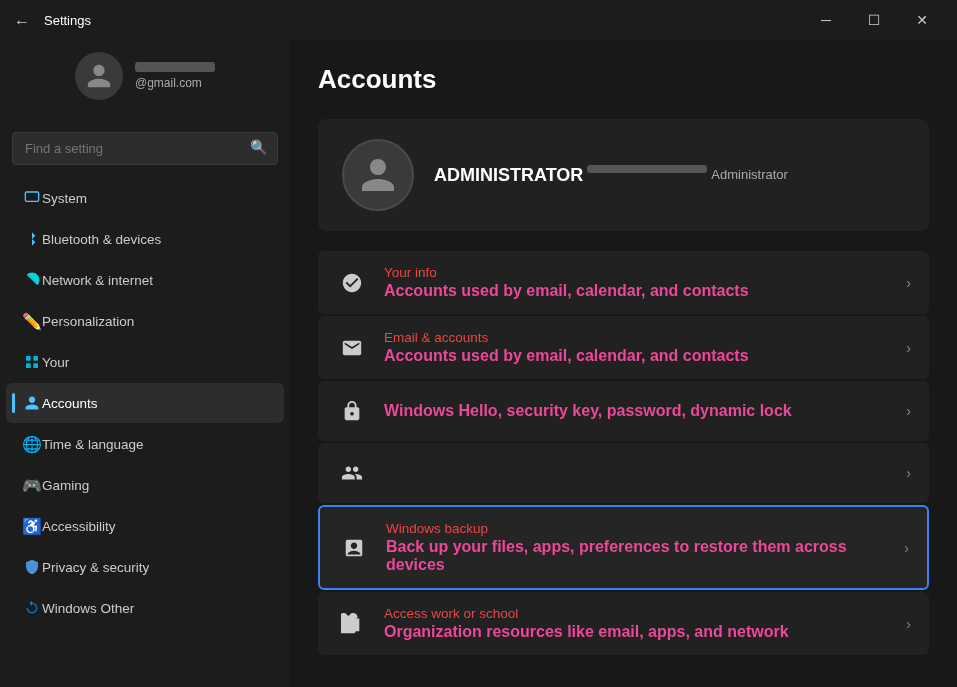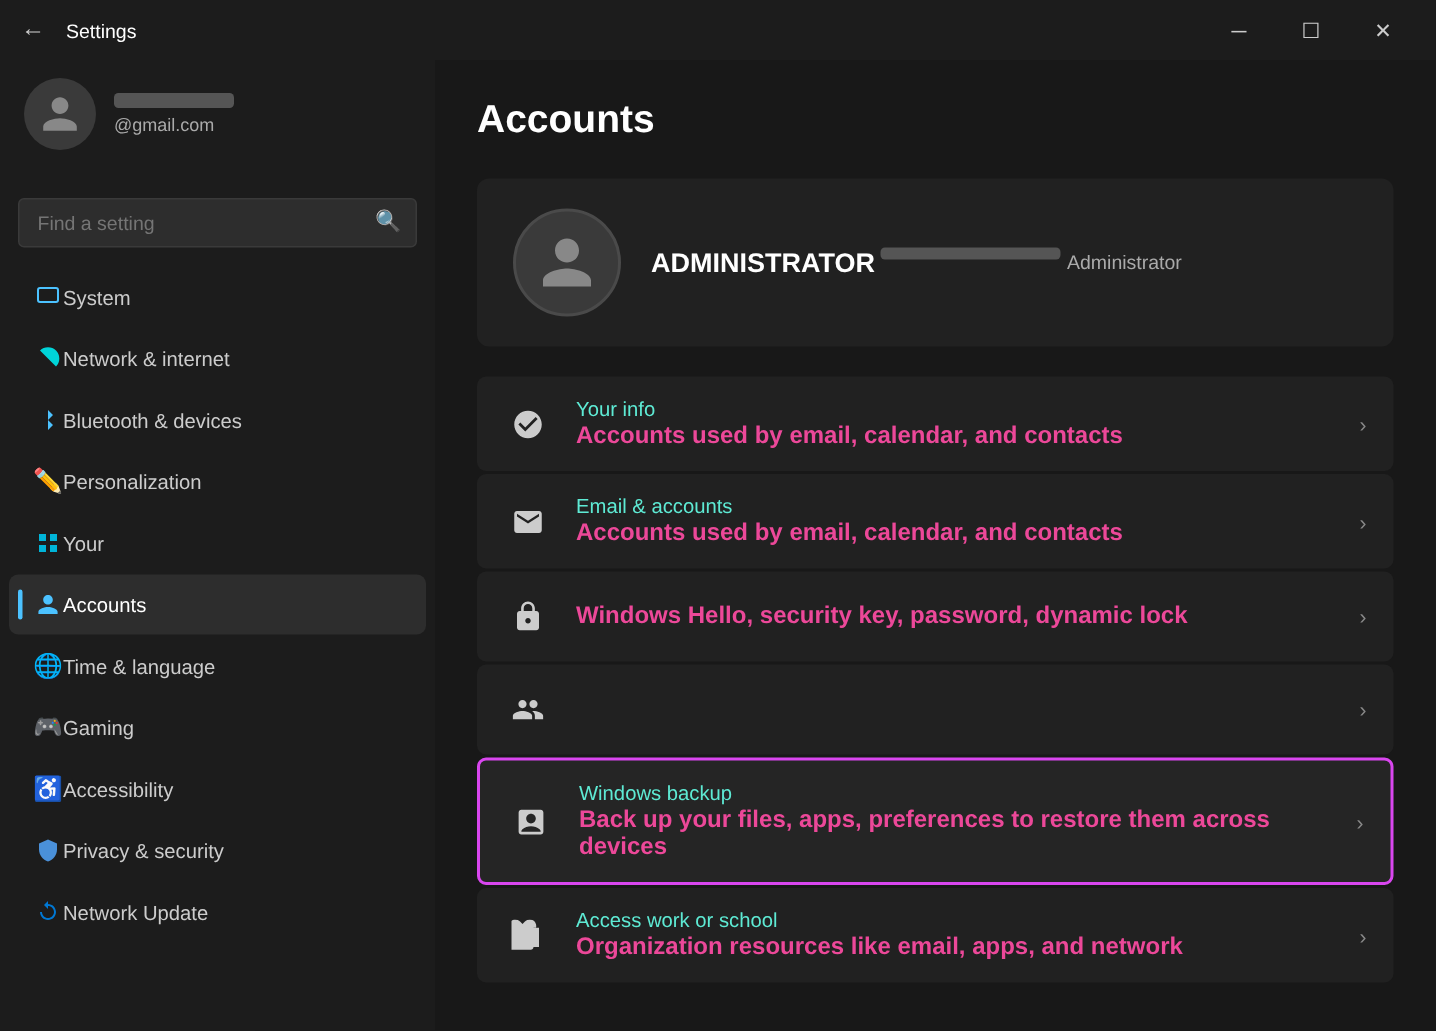--- a/index.html
+++ b/index.html
@@ -76,20 +76,21 @@
       overflow-y: auto;
       flex-shrink: 0;
     }
 
     
     .user-profile {
       display: flex;
       align-items: center;
       gap: 12px;
       padding: 12px 16px 16px 16px;
+      justify-content: center;
     }
     .user-avatar {
       width: 48px;
       height: 48px;
       border-radius: 50%;
       background: #3a3a3a;
       display: flex;
       align-items: center;
       justify-content: center;
       flex-shrink: 0;
@@ -246,21 +247,21 @@
       display: flex;
       align-items: center;
       justify-content: space-between;
       padding: 14px 18px;
       background: #212121;
       border-radius: 6px;
       cursor: pointer;
       transition: background 0.15s;
     }
     .settings-item.highlighted {
-      border: 2px solid #d946ef;
+      border: 2px solid #3b82f6;
       background: #252525;
     }
     .settings-item-left {
       display: flex;
       align-items: center;
       gap: 16px;
     }
     .settings-item-icon {
       width: 32px;
       height: 32px;
@@ -268,21 +269,21 @@
       align-items: center;
       justify-content: center;
       color: #cccccc;
       font-size: 20px;
       flex-shrink: 0;
     }
     .settings-item-text { display: flex; flex-direction: column; gap: 2px; }
     .settings-item-title {
       font-size: 13.5px;
       font-weight: 500;
-      color: #5eead4;
+      color: #ef4444;
     }
     .settings-item-desc {
       font-size: 16px;
       color: #ec4899;
       font-weight: bold;
     }
     .chevron-right {
       color: #888;
       font-size: 14px;
     }
@@ -327,34 +328,34 @@
       <div class="nav-item">
         <span class="nav-icon blue">
           <svg width="16" height="16" viewBox="0 0 24 24" fill="currentColor">
               <rect x="2" y="3" width="20" height="14" rx="2" fill="none" stroke="currentColor" stroke-width="2"></rect>
               <path d="M8 21h8M12 17v4"></path>
             </svg>
         </span>
         <span>System</span>
       </div>
       <div class="nav-item">
+        <span class="nav-icon blue">
+          <svg width="16" height="16" viewBox="0 0 24 24" fill="currentColor">
+              <path d="M12 2l5 5-5 5V2zm0 10l5 5-5 5V12z"></path>
+            </svg>
+        </span>
+        <span>Bluetooth &amp; devices</span>
+      </div>
+      <div class="nav-item">
         <span class="nav-icon cyan">
           <svg width="16" height="16" viewBox="0 0 24 24" fill="currentColor">
               <path d="M1 1l3 3m0 0A10 10 0 0120 20m-16-16A6 6 0 0117 17M7 7a2 2 0 013 3"></path>
             </svg>
         </span>
         <span>Network &amp; internet</span>
-      </div>
-      <div class="nav-item">
-        <span class="nav-icon blue">
-          <svg width="16" height="16" viewBox="0 0 24 24" fill="currentColor">
-              <path d="M12 2l5 5-5 5V2zm0 10l5 5-5 5V12z"></path>
-            </svg>
-        </span>
-        <span>Bluetooth &amp; devices</span>
       </div>
       <div class="nav-item">
         <span class="nav-icon orange">✏️</span>
         <span>Personalization</span>
       </div>
       <div class="nav-item">
         <span class="nav-icon teal">
           <svg width="16" height="16" viewBox="0 0 24 24" fill="currentColor">
               <rect x="3" y="3" width="7" height="7"></rect>
               <rect x="14" y="3" width="7" height="7"></rect>
@@ -391,21 +392,21 @@
             </svg>
         </span>
         <span>Privacy &amp; security</span>
       </div>
       <div class="nav-item">
         <span class="nav-icon winupdate">
           <svg width="16" height="16" viewBox="0 0 24 24" fill="#0078d4">
               <path d="M12 4V1L8 5l4 4V6c3.3 0 6 2.7 6 6s-2.7 6-6 6-6-2.7-6-6H4c0 4.4 3.6 8 8 8s8-3.6 8-8-3.6-8-8-8z"></path>
             </svg>
         </span>
-        <span>Network Update</span>
+        <span>Windows Other</span>
       </div>
     </div>
   </div>
 
   <div class="main-content">
     <h1 class="page-title">Accounts</h1>
 
     <div class="profile-card">
       <div class="profile-avatar">
         <svg viewBox="0 0 24 24">

